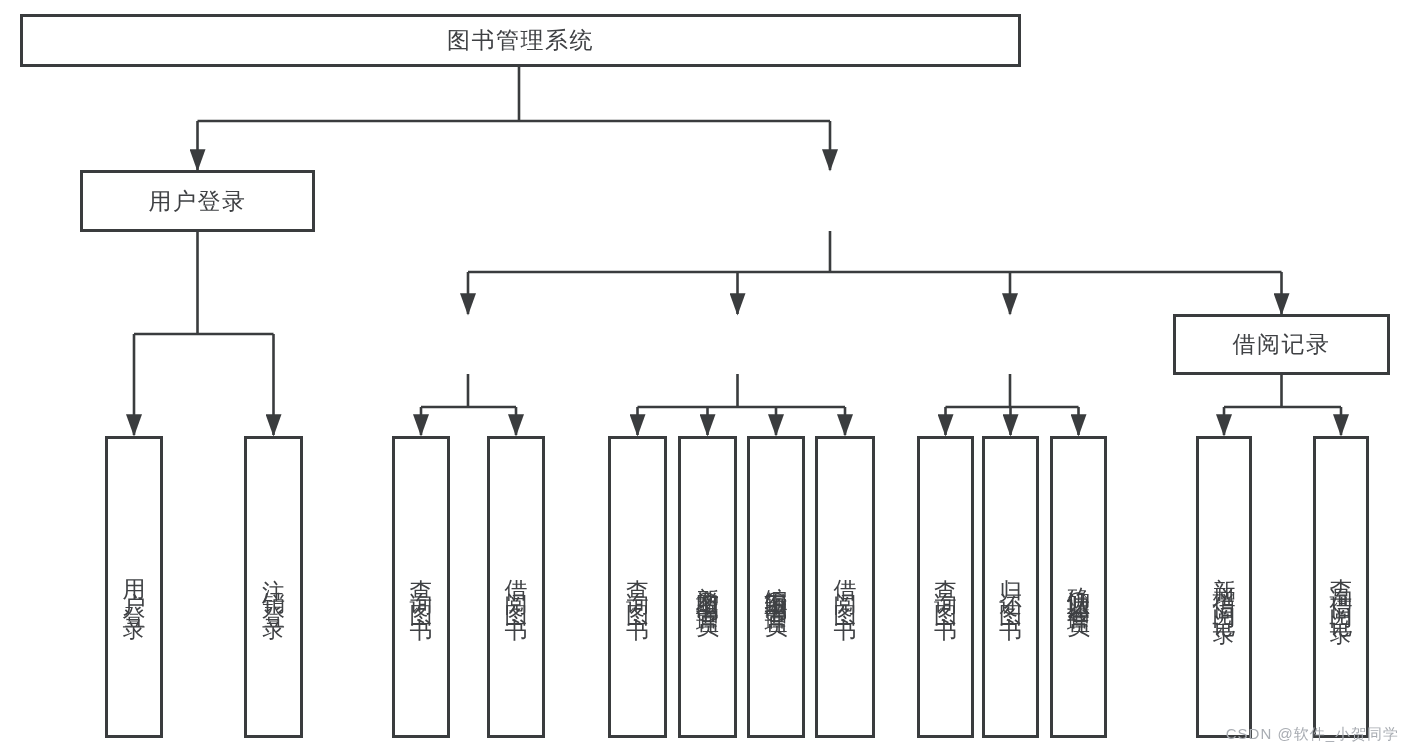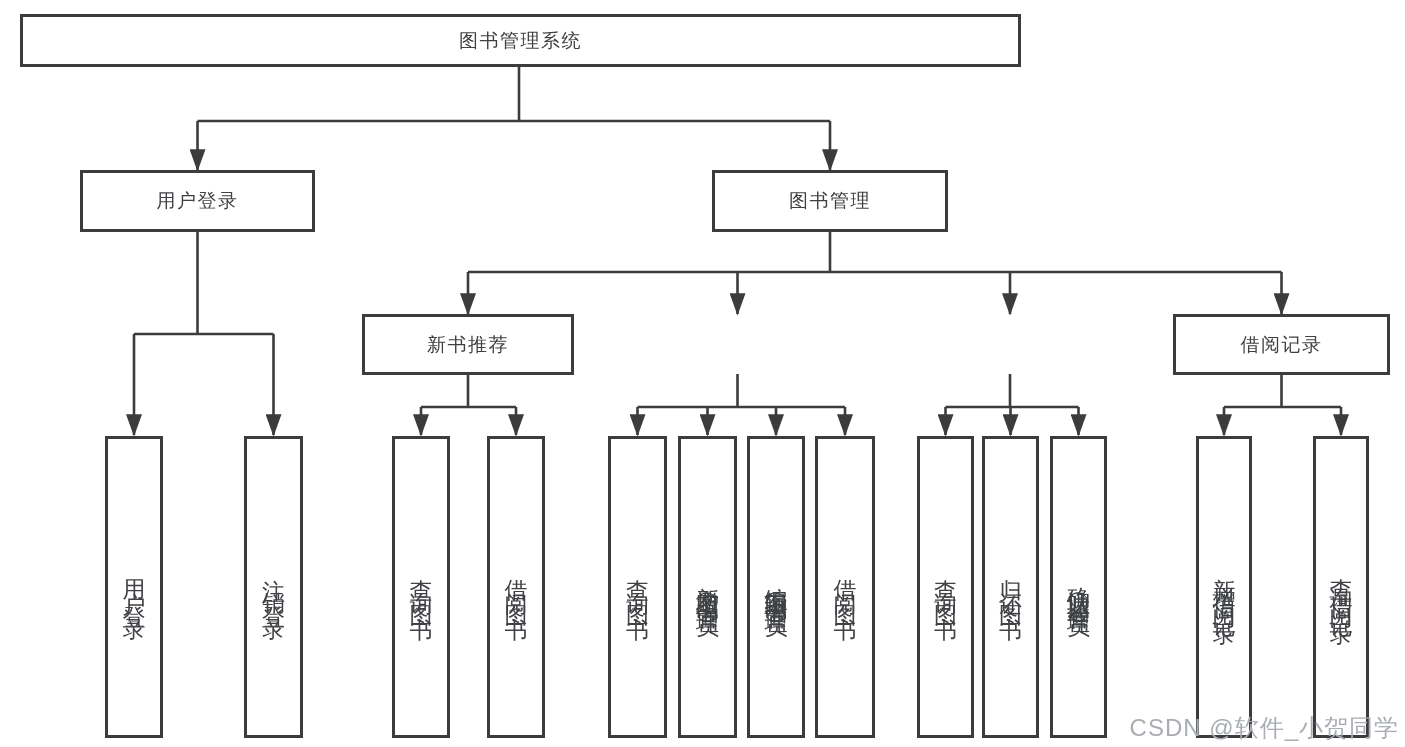--- a/index.html
+++ b/index.html
@@ -25,39 +25,39 @@
     position: absolute;
     box-sizing: border-box;
     border: 3px solid var(--box-border, #3a3c3e);
     background: #ffffff;
     display: flex;
     align-items: center;
     justify-content: center;
     z-index: 2;
   }
   .node.h span {
-    font-size: 19px;
+    font-size: 23px;
     letter-spacing: 1.5px;
     white-space: nowrap;
   }
   .leaf span {
     writing-mode: vertical-rl;
     text-orientation: mixed;
     font-size: 23px;
     line-height: 1;
   }
   .v4 span { letter-spacing: 13px; }
   .v6 span { letter-spacing: 9px; }
   .v9 span { letter-spacing: 4px; }
 
   .watermark {
     position: absolute;
     right: 6px;
     bottom: 3px;
-    font-size: 24px;
+    font-size: 15px;
     color: var(--watermark, #a9adb3);
     letter-spacing: 1px;
     z-index: 5;
     white-space: nowrap;
   }
 </style>
 </head>
 <body>
 
 <div class="stage">
@@ -103,27 +103,21 @@
     <line class="a" x1="1341" y1="407" x2="1341" y2="435"></line>
   </svg>
 
   <div class="node h" style="left:20px;top:14px;width:1001px;height:53px">
     <span>图书管理系统</span>
   </div>
 
   <div class="node h" style="left:80px;top:170px;width:235px;height:62px">
     <span>用户登录</span>
   </div>
-  <div class="node h" style="left:712px;top:170px;width:236px;height:62px">
-    <span>图书管理</span>
-  </div>
 
-  <div class="node h" style="left:362px;top:314px;width:212px;height:61px">
-    <span>新书推荐</span>
-  </div>
   <div class="node h" style="left:1173px;top:314px;width:217px;height:61px">
     <span>借阅记录</span>
   </div>
 
   <div class="node leaf v4" style="left:105px;top:436px;width:58px;height:302px">
     <span>用户登录</span>
   </div>
   <div class="node leaf v4" style="left:244px;top:436px;width:59px;height:302px">
     <span>注销登录</span>
   </div>

